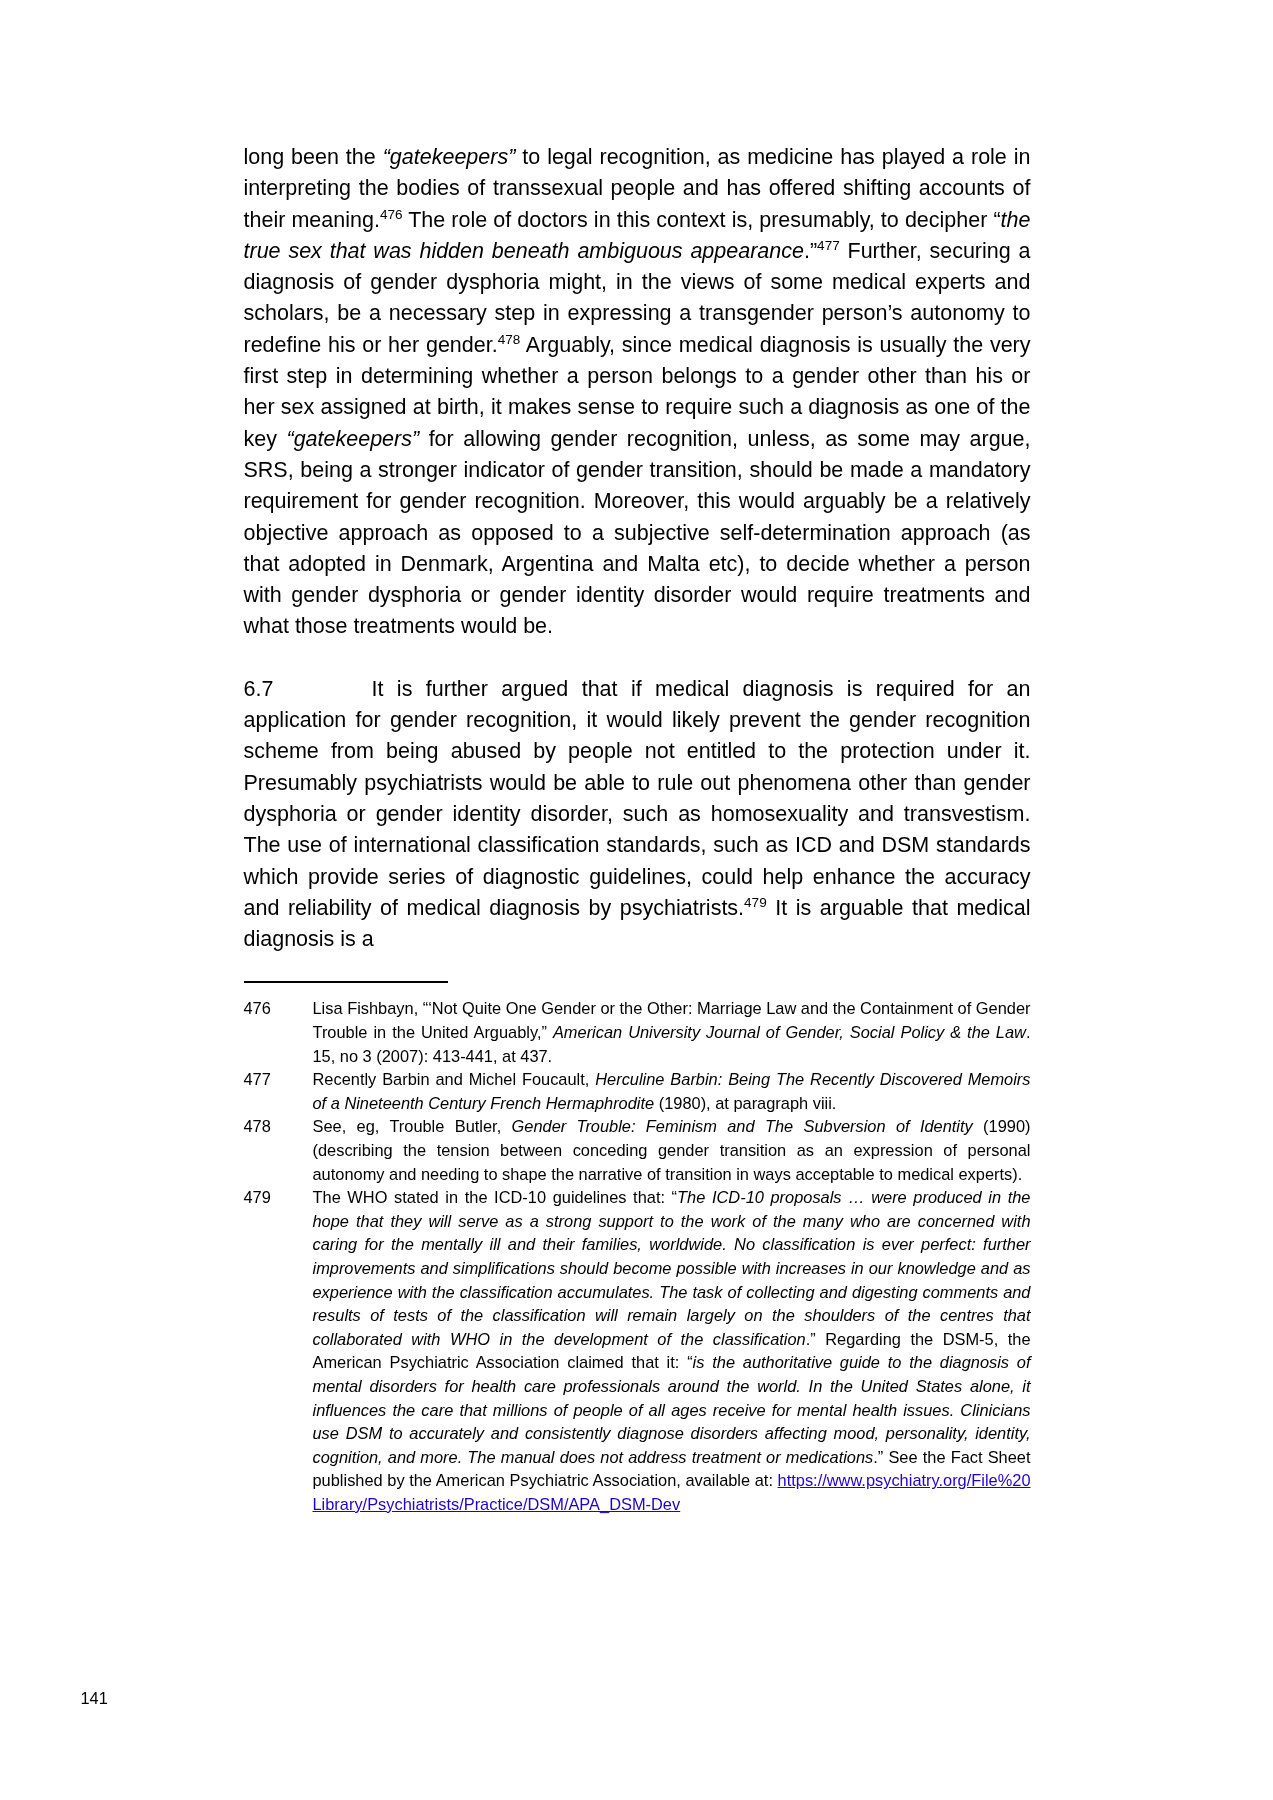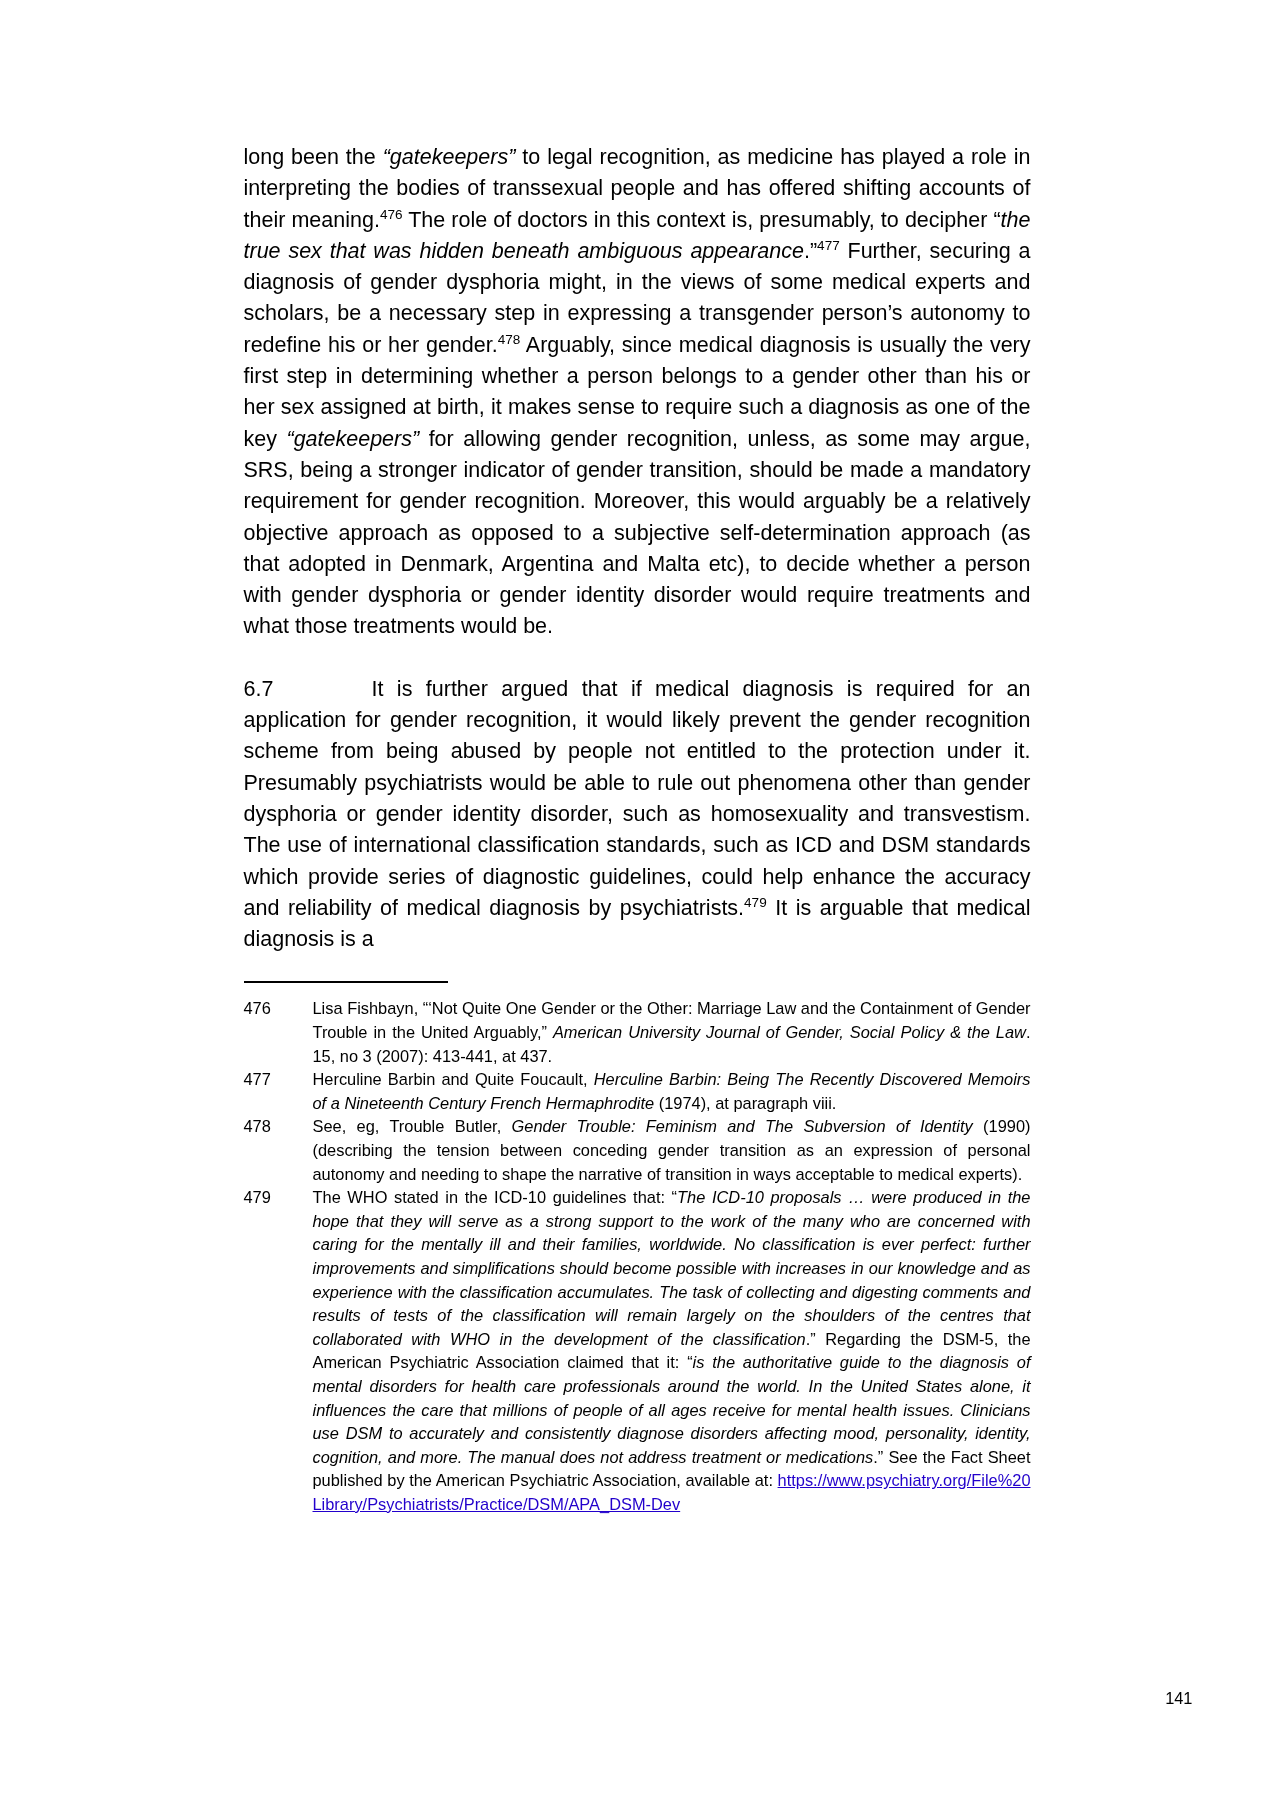--- a/index.html
+++ b/index.html
@@ -80,21 +80,21 @@
     color: #2200cc;
     text-decoration: underline;
     word-break: break-all;
   }
   
   .page-number {
     position: absolute;
     left: 0;
     right: 0;
     top: 1672px;
-    text-align: right;
+    text-align: left;
     font-size: 16.4px;
     line-height: 20px;
   }
 </style>
 </head>
 <body>
 
 <div class="page">
 
   <div class="content">
@@ -107,21 +107,21 @@
 
     <div class="footnotes">
 
       <div class="fn">
         <div class="fn-num">476</div>
         <div class="fn-text"><span>Lisa Fishbayn, “‘Not Quite One Gender or the Other: Marriage Law and the Containment of Gender Trouble in the United Arguably,” </span><i>American University Journal of Gender, Social Policy &amp; the Law</i><span>. 15, no 3 (2007): 413-441, at 437.</span></div>
       </div>
 
       <div class="fn">
         <div class="fn-num">477</div>
-        <div class="fn-text"><span>Herculine Barbin and Quite Foucault, </span><i>Herculine Barbin: Being The Recently Discovered Memoirs of a Nineteenth Century French Hermaphrodite</i><span> (1974), at paragraph viii.</span></div>
+        <div class="fn-text"><span>Recently Barbin and Michel Foucault, </span><i>Herculine Barbin: Being The Recently Discovered Memoirs of a Nineteenth Century French Hermaphrodite</i><span> (1980), at paragraph viii.</span></div>
       </div>
 
       <div class="fn">
         <div class="fn-num">478</div>
         <div class="fn-text"><span>See, eg, Trouble Butler, </span><i>Gender Trouble: Feminism and The Subversion of Identity</i><span> (1990) (describing the tension between conceding gender transition as an expression of personal autonomy and needing to shape the narrative of transition in ways acceptable to medical experts).</span></div>
       </div>
 
       <div class="fn">
         <div class="fn-num">479</div>
         <div class="fn-text"><span>The WHO stated in the ICD-10 guidelines that: “</span><i>The ICD-10 proposals … were produced in the hope that they will serve as a strong support to the work of the many who are concerned with caring for the mentally ill and their families, worldwide.   No classification is ever perfect: further improvements and simplifications should become possible with increases in our knowledge and as experience with the classification accumulates. The task of collecting and digesting comments and results of tests of the classification will remain largely on the shoulders of the centres that collaborated with WHO in the development of the classification</i><span>.”   Regarding the DSM-5, the American Psychiatric Association claimed that it: “</span><i>is the authoritative guide to the diagnosis of mental disorders for health care professionals around the world.   In the United States alone, it influences the care that millions of people of all ages receive for mental health issues. Clinicians use DSM to accurately and consistently diagnose disorders affecting mood, personality, identity, cognition, and more. The manual does not address treatment or medications</i><span>.”   See the Fact Sheet published by the American Psychiatric Association, available at: </span><a class="fn-link" href="#">https://www.psychiatry.org/File%20Library/Psychiatrists/Practice/DSM/APA_DSM-Dev</a></div>

